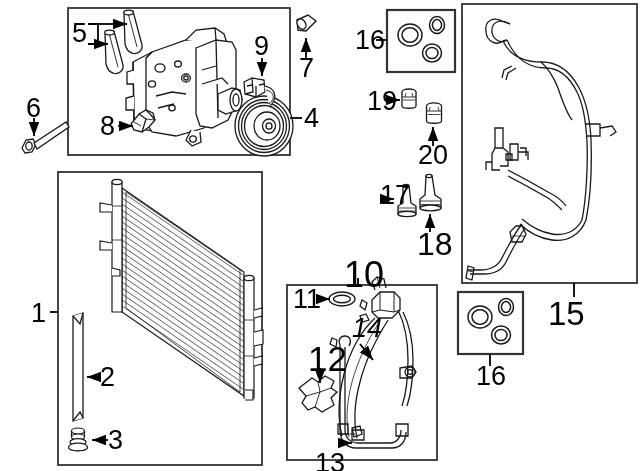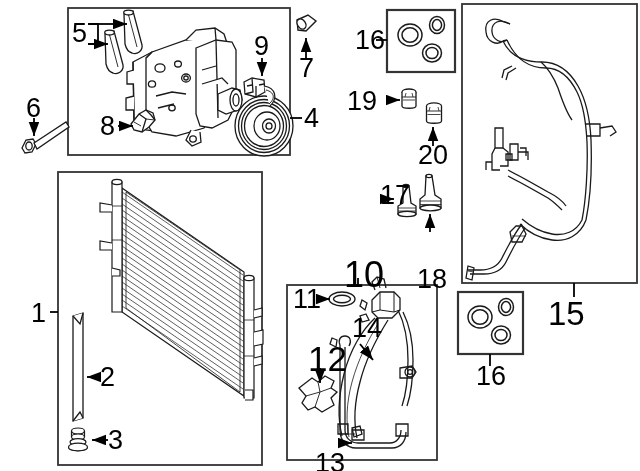--- a/index.html
+++ b/index.html
@@ -386,22 +386,22 @@
 <div class="lbl" style="left:304px;top:105px;font-size:27px;">4</div>
 <div class="lbl" style="left:72px;top:20px;font-size:27px;">5</div>
 <div class="lbl" style="left:26px;top:95px;font-size:27px;">6</div>
 <div class="lbl" style="left:299px;top:55px;font-size:27px;">7</div>
 <div class="lbl" style="left:100px;top:113px;font-size:27px;">8</div>
 <div class="lbl" style="left:254px;top:33px;font-size:27px;">9</div>
 <div class="lbl" style="left:344px;top:257px;font-size:36px;">10</div>
 <div class="lbl" style="left:293px;top:286px;font-size:27px;text-align:right;">11</div>
 <div class="lbl" style="left:308px;top:341px;font-size:35px;">12</div>
 <div class="lbl" style="left:315px;top:450px;font-size:27px;">13</div>
-<div class="lbl" style="left:352px;top:315px;font-size:27px;">14</div>
+<div class="lbl" style="left:352px;top:315px;font-size:27px;font-style:italic;">14</div>
 <div class="lbl" style="left:548px;top:297px;font-size:33px;">15</div>
 <div class="lbl" style="left:355px;top:27px;font-size:27px;">16</div>
 <div class="lbl" style="left:476px;top:363px;font-size:27px;">16</div>
 <div class="lbl" style="left:360px;top:182px;font-size:27px;margin-left:20px;">17</div>
-<div class="lbl" style="left:417px;top:228px;font-size:27px;margin-top:38px;">18</div>
-<div class="lbl" style="left:347px;top:88px;font-size:27px;">19</div>
+<div class="lbl" style="left:417px;top:228px;font-size:32px;">18</div>
+<div class="lbl" style="left:367px;top:88px;font-size:27px;">19</div>
 <div class="lbl" style="left:418px;top:142px;font-size:27px;">20</div>
 
 </div>
 
 </body></html>

